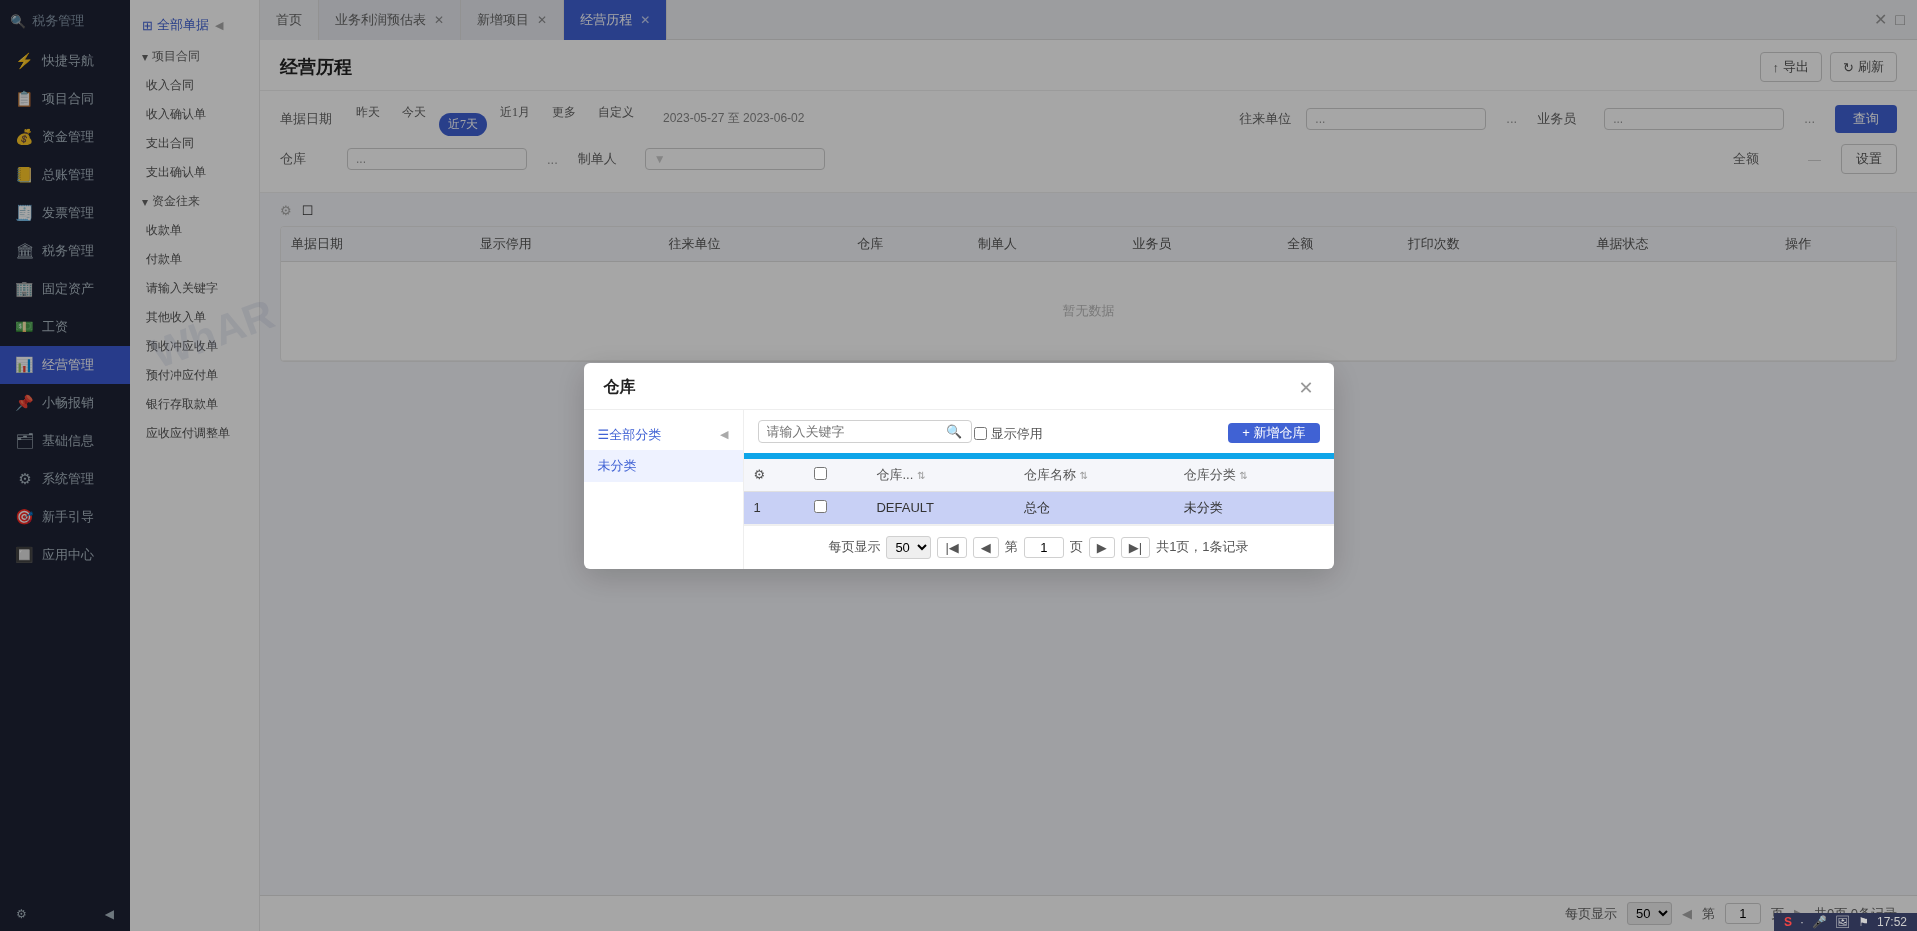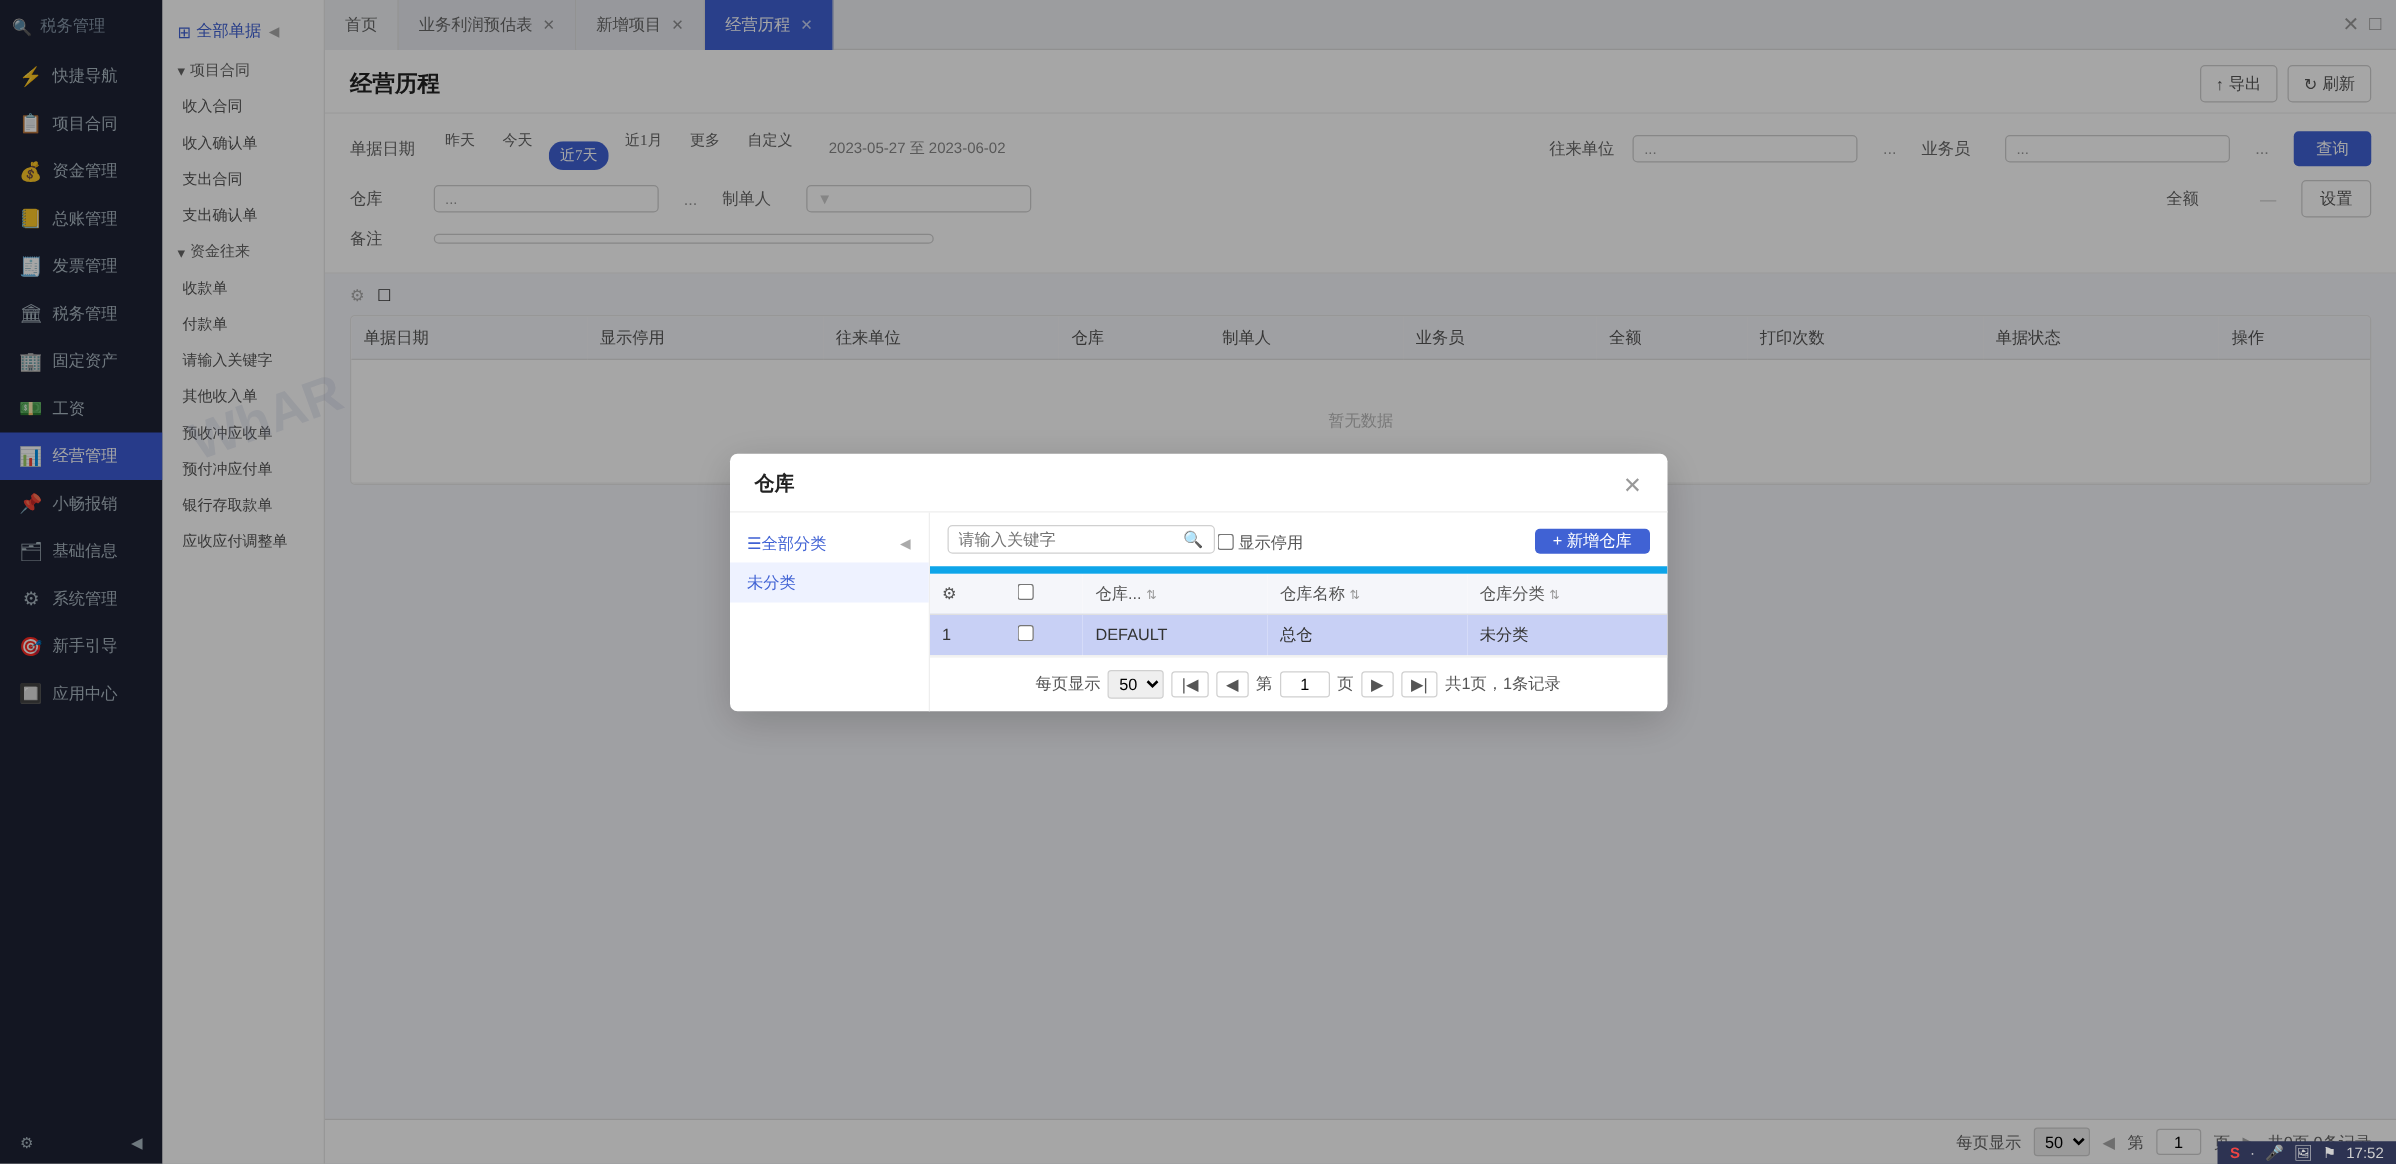--- a/index.html
+++ b/index.html
@@ -284,24 +284,20 @@
         </div>
         <span class="filter-ellipsis">...</span>
         <span class="filter-label">制单人</span>
         <div class="filter-input-box">
           <span style="color:#ccc">▼</span>
         </div>
         <span style="flex:1"></span>
         <span class="filter-label">全额</span>
         <span style="color:#ccc;margin:0 8px">—</span>
         <button class="btn-settings">设置</button>
-      </div>
-      <div class="filter-row">
-        <span class="filter-label">备注</span>
-        <div class="filter-input-box" style="min-width:400px;"></div>
       </div>
     </div>
 
     <div class="table-area">
       <div class="table-toolbar">
         <span style="color:#aaa;cursor:pointer">⚙</span>
         <span style="cursor:pointer">☐</span>
       </div>
       <div class="table-wrapper">
         <table>

